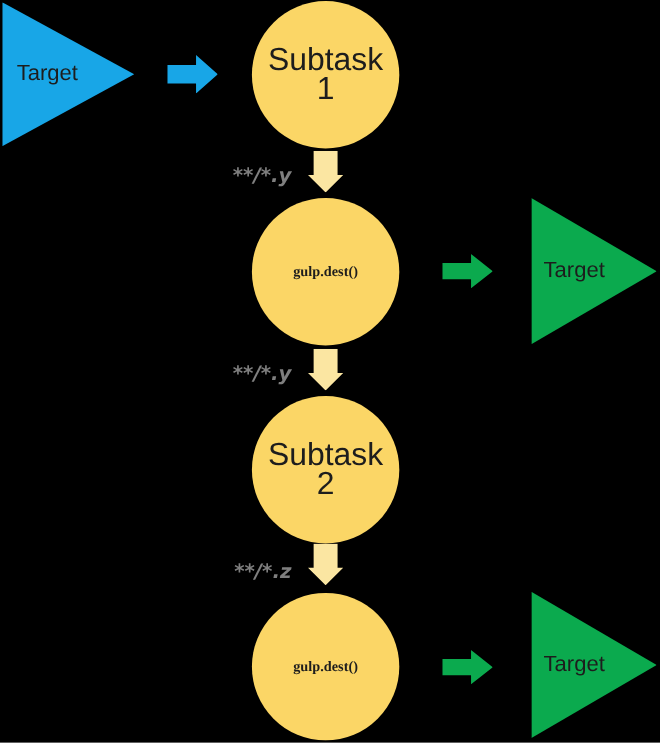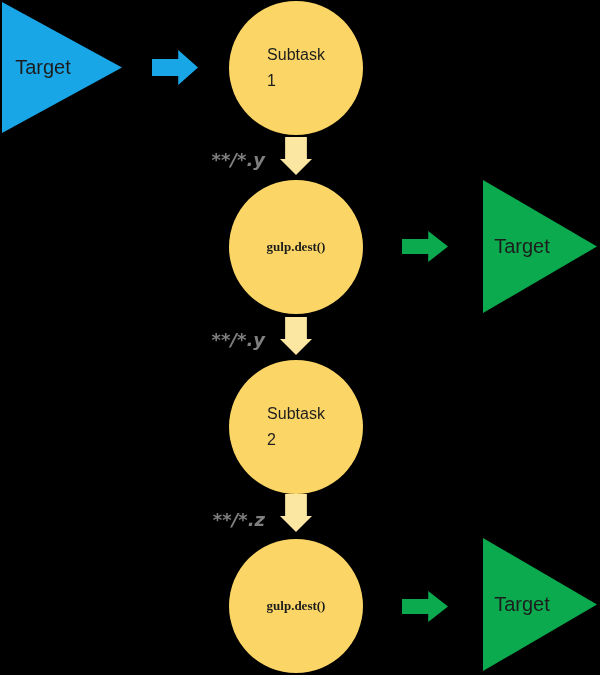--- a/index.html
+++ b/index.html
@@ -14,21 +14,21 @@
   .node-circle{
     position:absolute;width:134px;height:134px;border-radius:50%;
     background:var(--yellow,#FBD666);
     display:flex;align-items:center;justify-content:center;
   }
   #subtask1{left:229px;top:1px;}
   #gulpdest1{left:229px;top:180px;}
   #subtask2{left:229px;top:360px;}
   #gulpdest2{left:229px;top:539px;}
   .circle-text{
-    font-size:16px;line-height:26px;
+    font-size:29px;line-height:26px;text-align:center;
     color:var(--text-dark,#1D1D1D);
   }
   .mono-text{
     font-family:Liberation Serif, serif;
     font-size:13px;font-weight:bold;color:var(--text-dark,#1D1D1D);
   }
   
   .tri{
     position:absolute;box-sizing:border-box;
     clip-path:polygon(0 0,100% 50%,0 100%);

